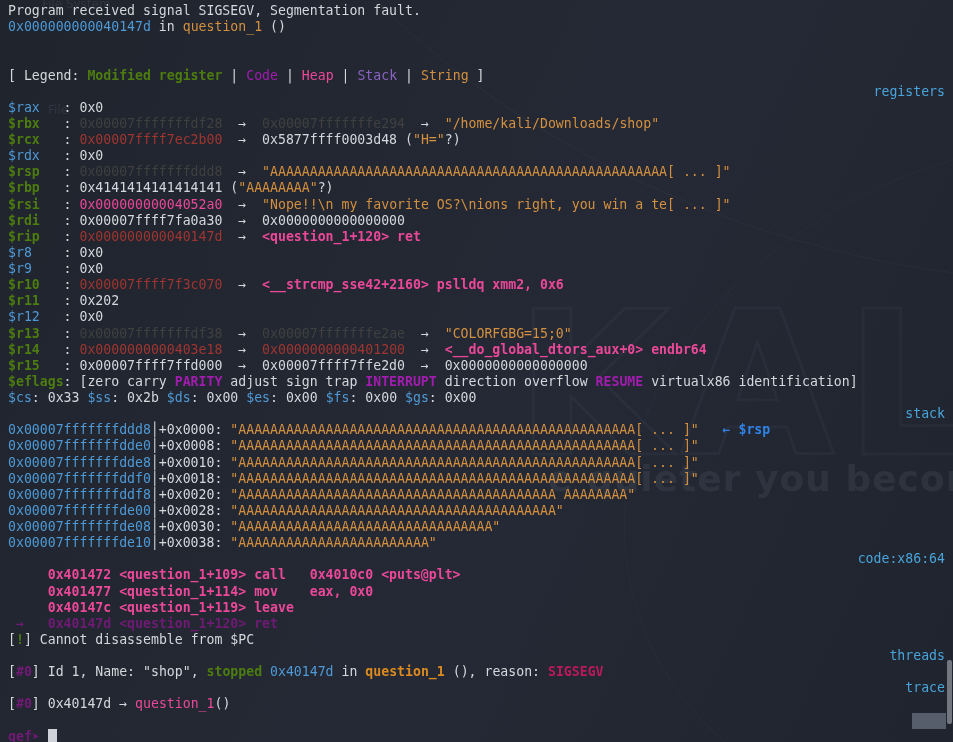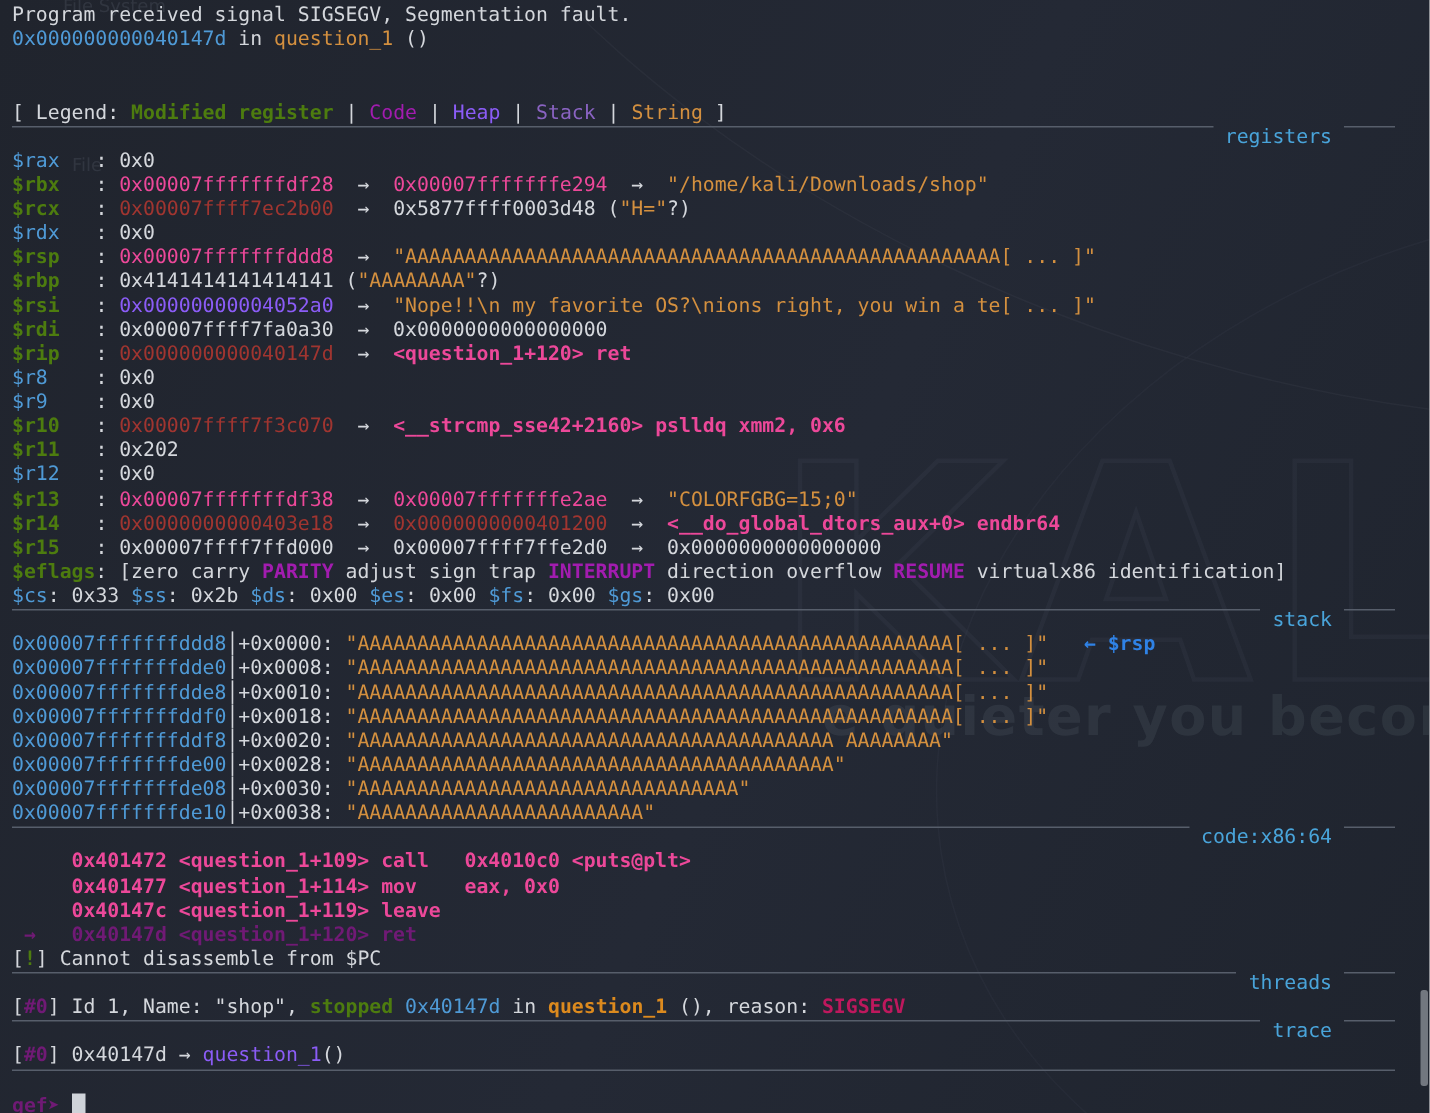--- a/index.html
+++ b/index.html
@@ -25,36 +25,36 @@
   .g2{left:48px;top:103px;}
   .curve{position:absolute;border:1px solid rgba(170,180,200,0.05);border-radius:50%;}
   .cv1{width:1400px;height:900px;left:200px;top:-650px;transform:rotate(18deg);}
   .cv2{width:900px;height:700px;left:620px;top:140px;transform:rotate(-12deg);border-color:rgba(170,180,200,0.04);}
   
   #term{
     position:absolute;inset:0;padding:3px 0 0 8px;white-space:pre;
     font-size:13.2px;
   }
   .line{height:16.13px;line-height:16.13px;}
-  .rule{display:flex;align-items:flex-start;padding-right:16px;}
+  .rule{display:flex;align-items:flex-end;padding-right:0;flex-direction:column;}
   .hl{height:1px;background:#575e6b;display:block;}
   .hl.f{flex:1;}
   .hl.e{width:34px;margin-right:7px;}
   .hlbl{color:#49a4da;padding:0 8px;}
   .c-w{color:#d4d7dc;}
   .c-wb{color:#a21caf;font-weight:bold;text-align:center;}
   .c-rb{color:#4d7c0f;font-weight:bold;}
   .c-r{color:#a03530;}
   .c-b{color:#4f9ad6;}
   .c-bb{color:#2f82e6;font-weight:bold;}
-  .c-p{color:#ec4899;}
+  .c-p{color:#404040;}
   .c-pb{color:#be185d;font-weight:bold;}
   .c-o{color:#d4903f;}
   .c-ob{color:#dc8a1e;font-weight:bold;}
-  .c-g{color:#8b5cf6;margin-top:48px;}
+  .c-g{color:#ec4899;margin-top:48px;}
   .c-gb{color:#701a75;font-weight:bold;}
   .c-gy{color:#ec4899;font-weight:bold;}
   .c-sal{color:#a21caf;}
   .c-pl{color:#8a63c2;}
   .cursor{display:inline-block;width:9px;height:14px;background:#cfd3d9;vertical-align:-2px;}
   
   .sbar{position:absolute;right:0;top:0;width:6px;height:742px;}
   .sbar .thumb{position:absolute;right:1px;top:660px;width:5px;height:64px;background:#72777f;border-radius:2px;}
 </style>
 </head>

